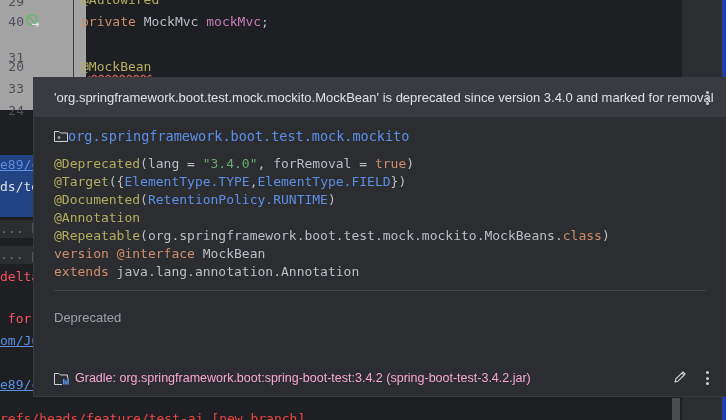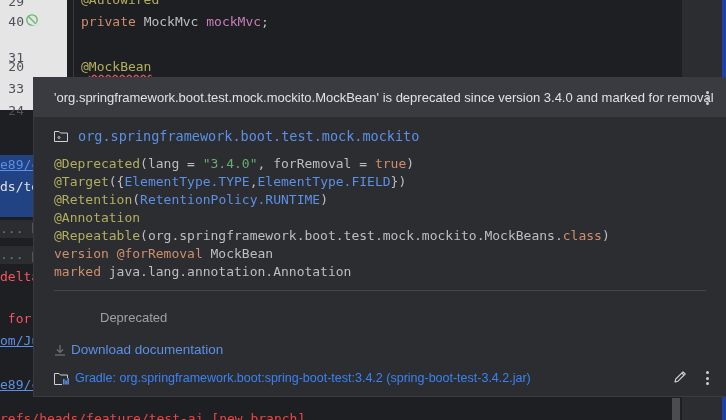--- a/index.html
+++ b/index.html
@@ -1,21 +1,21 @@
 <!DOCTYPE html>
 <html><head>
   <meta charset="utf-8">
   <style>
     * { box-sizing: border-box; margin: 0; padding: 0; }
     html, body { width: 726px; height: 420px; overflow: hidden; background: #1e1f22; }
     body { position: relative; font-family: "DejaVu Sans Mono", monospace; }
 
     
     .editor { position: absolute; left: 0; top: 0; width: 726px; height: 420px; background: #1e1f22; }
-    .gutter { position: absolute; left: 0; top: 0; width: 67px; height: 110px; background: #e5e5e5; }
+    .gutter { position: absolute; left: 0; top: 0; width: 86px; height: 110px; background: #a3a3a3; }
     .gutter-line { position: absolute; left: 0; width: 24px; text-align: right; font-size: 13px; color: #4b5059; line-height: 22px; }
     .gutter-icon { position: absolute; left: 26px; top: 14px; width: 14px; height: 14px; }
     .gutter-sep { position: absolute; left: 73px; top: 0; width: 1px; height: 110px; background: #393b40; }
     .code-line { position: absolute; left: 81px; font-size: 13px; line-height: 22px; white-space: pre; color: #bcbec4; }
     .kw { color: #cf8e6d; }
     .ann { color: #b3ae60; }
     .fld { color: #c77dbb; }
     .typ { color: #bcbec4; }
     .squiggle { text-decoration: underline wavy #d95a5a; text-underline-offset: 3px; }
 
@@ -31,31 +31,31 @@
     .sel-block { position: absolute; left: 0; top: 155px; width: 34px; height: 62px; background: #214283; }
     .bottom-line { position: absolute; left: 0; top: 398px; font-size: 13px; line-height: 20px; color: #ef4444; white-space: pre; margin-top: 11px; }
 
     
     .popup { position: absolute; left: 33px; top: 77px; width: 693px; height: 320px; background: #2b2d30; border: 1px solid #393b40; border-right: none; }
     .popup-header { position: absolute; left: 0; top: 0; width: 100%; height: 39px; background: #393b40; }
     .popup-header-text { position: absolute; left: 20px; top: 12px; font-family: "Liberation Sans", sans-serif; font-size: 13px; color: #dfe1e5; white-space: nowrap; }
     .kebab { position: absolute; width: 10px; height: 16px; display: flex; flex-direction: column; align-items: center; justify-content: space-between; padding: 1px 0; cursor: pointer; }
     .kebab span { width: 3px; height: 3px; border-radius: 50%; background: #ced0d6; }
 
-    .pkg-row { position: absolute; left: 20px; top: 50px; display: flex; align-items: center; gap: 10px; }
+    .pkg-row { position: absolute; left: 20px; top: 50px; display: flex; align-items: center; gap: 0; }
     .pkg-text { font-size: 13.5px; color: #5c8fe6; }
     .sig { position: absolute; left: 20px; top: 77px; font-size: 13px; line-height: 18px; white-space: pre; color: #bcbec4; }
     .sig .str { color: #6aab73; }
     .sig .ref { color: #5c8fe6; }
     .divider { position: absolute; left: 20px; top: 212px; width: 652px; height: 1px; background: #43454a; }
-    .deprecated-label { position: absolute; left: 20px; top: 232px; font-family: "Liberation Sans", sans-serif; font-size: 13px; color: #9da0a8; margin-left: 46px; }
+    .deprecated-label { position: absolute; left: 20px; top: 232px; font-family: "Liberation Sans", sans-serif; font-size: 13px; color: #9da0a8; }
     .download-row { position: absolute; left: 20px; top: 264px; display: flex; align-items: center; gap: 5px; cursor: pointer; }
     .download-text { font-family: "Liberation Sans", sans-serif; font-size: 13.5px; color: #5c8fe6; }
     .gradle-row { position: absolute; left: 20px; top: 293px; display: flex; align-items: center; gap: 6px; }
-    .gradle-text { font-family: "Liberation Sans", sans-serif; font-size: 12.5px; color: #3b82f6; white-space: nowrap; }
+    .gradle-text { font-family: "Liberation Sans", sans-serif; font-size: 12.5px; color: #f9a8d4; white-space: nowrap; }
     .edit-btn { position: absolute; left: 638px; top: 291px; width: 16px; height: 16px; cursor: pointer; }
   </style>
 </head>
 <body>
 
 <div class="editor">
   <div class="gutter">
     <div class="gutter-line" style="top:-9px">29</div>
     <div class="gutter-line" style="top:11px">40</div>
     <div class="gutter-line" style="top:47px">31</div>
@@ -104,38 +104,30 @@
   <div class="pkg-row">
     <svg width="14" height="12" viewBox="0 0 14 12">
       <path d="M0.5 1.5 H5 L6.5 3 H13.5 V11.5 H0.5 Z" fill="none" stroke="#ced0d6" stroke-width="1"></path>
       <circle cx="5" cy="7.5" r="1" fill="none" stroke="#ced0d6" stroke-width="0.9"></circle>
     </svg>
     <span class="pkg-text">org.springframework.boot.test.mock.mockito</span>
   </div>
 
   <div class="sig"><span class="ann">@Deprecated</span><span>(lang = </span><span class="str">"3.4.0"</span><span>, forRemoval = </span><span class="kw">true</span><span>)</span>
 <span class="ann">@Target</span><span>({</span><span class="ref">ElementType.TYPE</span><span>,</span><span class="ref">ElementType.FIELD</span><span>})</span>
-<span class="ann">@Retention</span><span>(</span><span class="ref">RetentionPolicy.RUNTIME</span><span>)</span>
+<span class="ann">@Documented</span><span>(</span><span class="ref">RetentionPolicy.RUNTIME</span><span>)</span>
 <span class="ann">@Annotation</span>
 <span class="ann">@Repeatable</span><span>(org.springframework.boot.test.mock.mockito.MockBeans.</span><span class="kw">class</span><span>)</span>
-<span class="kw">version</span> <span class="kw">@forRemoval</span><span> MockBean</span>
-<span class="kw">marked</span><span> java.lang.annotation.Annotation</span></div>
+<span class="kw">version</span> <span class="kw">@interface</span><span> MockBean</span>
+<span class="kw">extends</span><span> java.lang.annotation.Annotation</span></div>
 
   <div class="divider"></div>
 
   <div class="deprecated-label">Deprecated</div>
 
-  <div class="download-row">
-    <svg width="12" height="12" viewBox="0 0 12 12">
-      <line x1="6" y1="1" x2="6" y2="8" stroke="#6f737a" stroke-width="1.2"></line>
-      <polyline points="3,5.5 6,8.5 9,5.5" fill="none" stroke="#6f737a" stroke-width="1.2"></polyline>
-      <line x1="1" y1="11" x2="11" y2="11" stroke="#6f737a" stroke-width="1.2"></line>
-    </svg>
-    <span class="download-text">Download documentation</span>
-  </div>
 
   <div class="gradle-row">
     <svg width="15" height="13" viewBox="0 0 15 13">
       <path d="M0.5 1.5 H5 L6.5 3 H13.5 V6" fill="none" stroke="#ced0d6" stroke-width="1"></path>
       <path d="M0.5 1.5 V12.5 H8" fill="none" stroke="#ced0d6" stroke-width="1"></path>
       <rect x="9" y="7" width="1.6" height="5.5" fill="#5c8fe6"></rect>
       <rect x="11.2" y="8.5" width="1.6" height="4" fill="#5c8fe6"></rect>
       <rect x="13.3" y="6" width="1.6" height="6.5" fill="#5c8fe6"></rect>
     </svg>
     <span class="gradle-text">Gradle: org.springframework.boot:spring-boot-test:3.4.2 (spring-boot-test-3.4.2.jar)</span>

